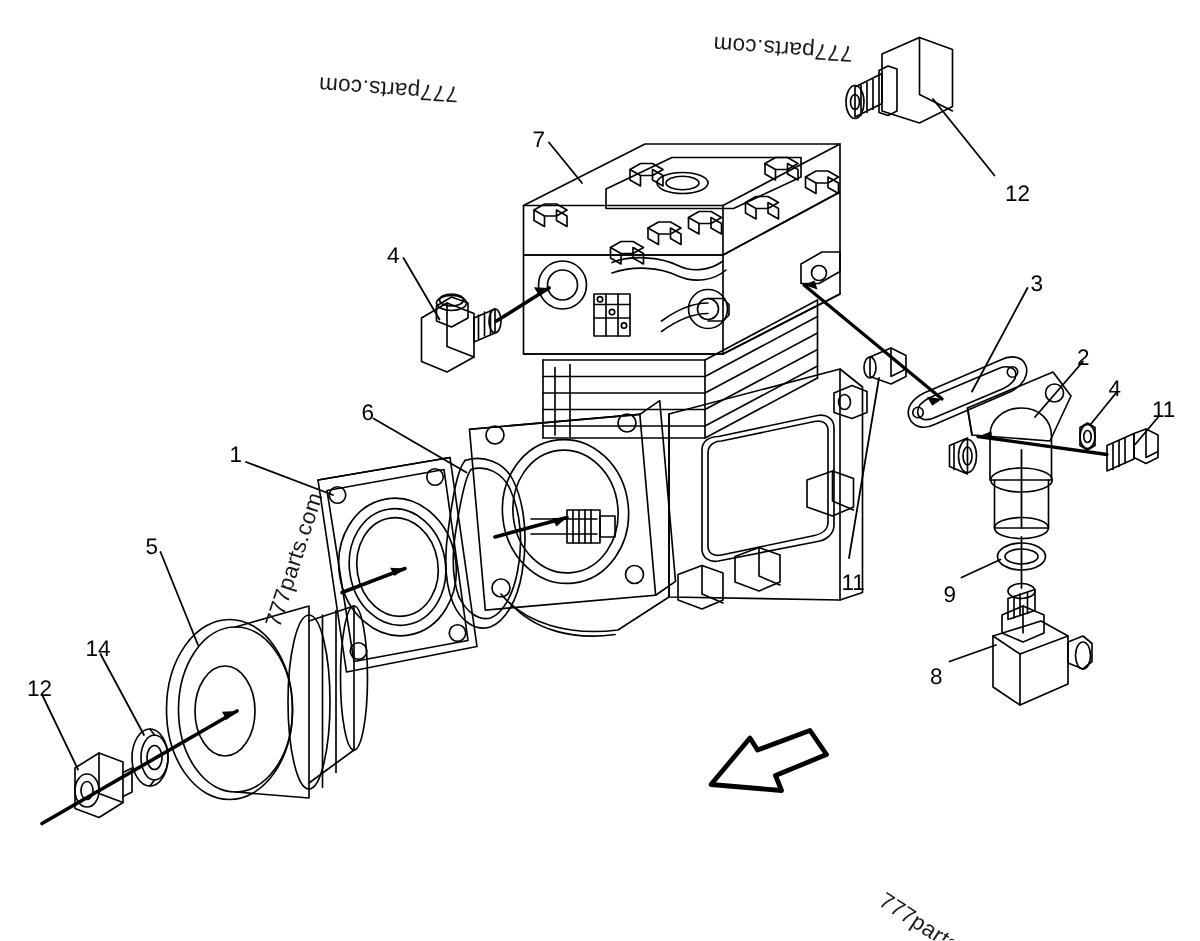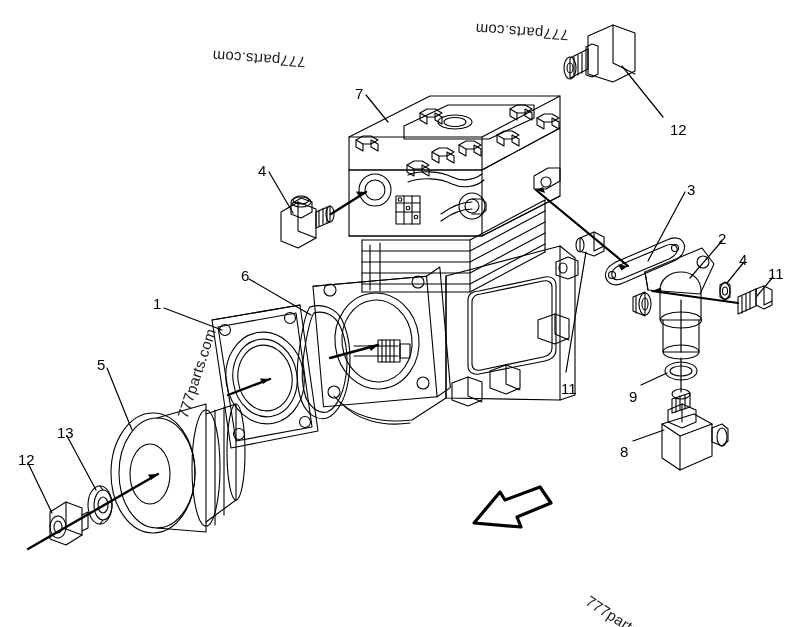--- a/index.html
+++ b/index.html
@@ -377,21 +377,21 @@
   <div class="callout" style="left:258px; top:163px;">4</div>
   <div class="callout" style="left:97px;  top:357px;">5</div>
   <div class="callout" style="left:241px; top:268px;">6</div>
   <div class="callout" style="left:355px; top:86px;">7</div>
   <div class="callout" style="left:620px; top:444px;">8</div>
   <div class="callout" style="left:629px; top:389px;">9</div>
   <div class="callout" style="left:768px; top:266px;">11</div>
   <div class="callout" style="left:561px; top:381px;">11</div>
   <div class="callout" style="left:670px; top:122px;">12</div>
   <div class="callout" style="left:18px;  top:452px;">12</div>
-  <div class="callout" style="left:57px;  top:425px;">13</div>
+  <div class="callout" style="left:57px;  top:425px;">14</div>
   <div class="callout" style="left:739px; top:252px;">4</div>
 
   <div class="watermark wm-a" style="left:305px; top:71px;">777parts.com</div>
   <div class="watermark wm-b" style="left:568px; top:44px;">777parts.com</div>
   <div class="watermark wm-c" style="left:174px; top:415px;">777parts.com</div>
   <div class="watermark wm-d" style="left:592px; top:592px;">777parts.com</div>
 
 </div>
 
 </body></html>

